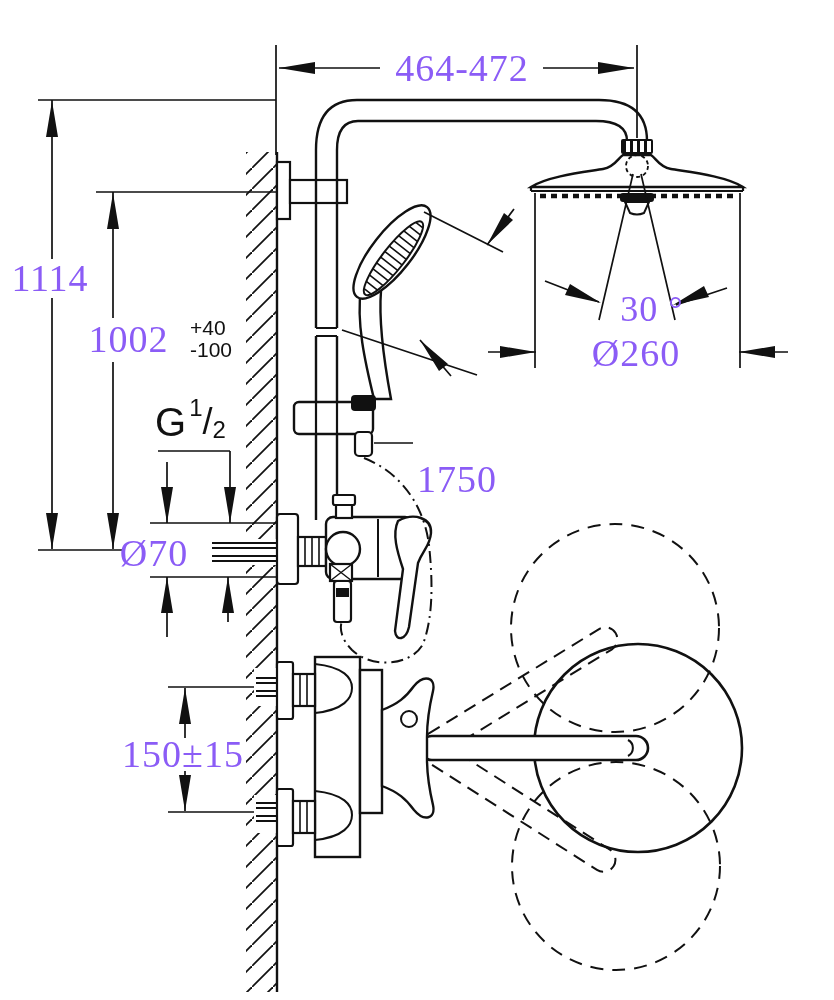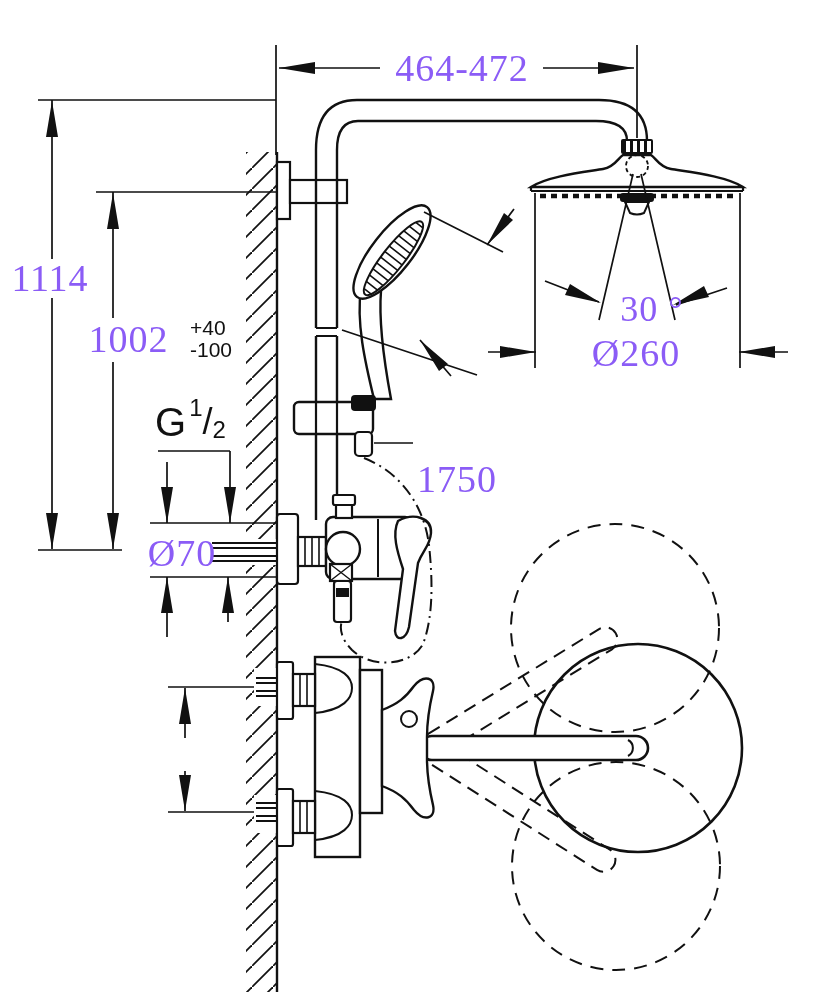--- a/index.html
+++ b/index.html
@@ -176,23 +176,24 @@
   <div>-100</div>
 </div>
 
 <div class="gcomp" style="left:155px;top:402px;">
   <span>G</span>
   <span class="sup">1</span>
   <span class="slash">/</span>
   <span class="sub">2</span>
 </div>
 
-<div class="dim-label" style="left:146px;top:534px;width:72px;">Ø70</div>
+<div class="dim-label" style="left:118px;top:534px;width:72px;">Ø70</div>
 
 <div class="dim-label" style="left:417px;top:424px;width:90px;text-align:left;margin-top:36px;">1750</div>
 
 
 <div class="dim-label" style="left:603px;top:291px;width:74px;font-size:36px;margin-left:12px;">30 °</div>
 
 <div class="dim-label" style="left:583px;top:334px;width:106px;">Ø260</div>
 
+<div class="dim-label" style="left:114px;top:735px;width:138px;">150±15</div>
 
 </div>
 
 </body></html>

